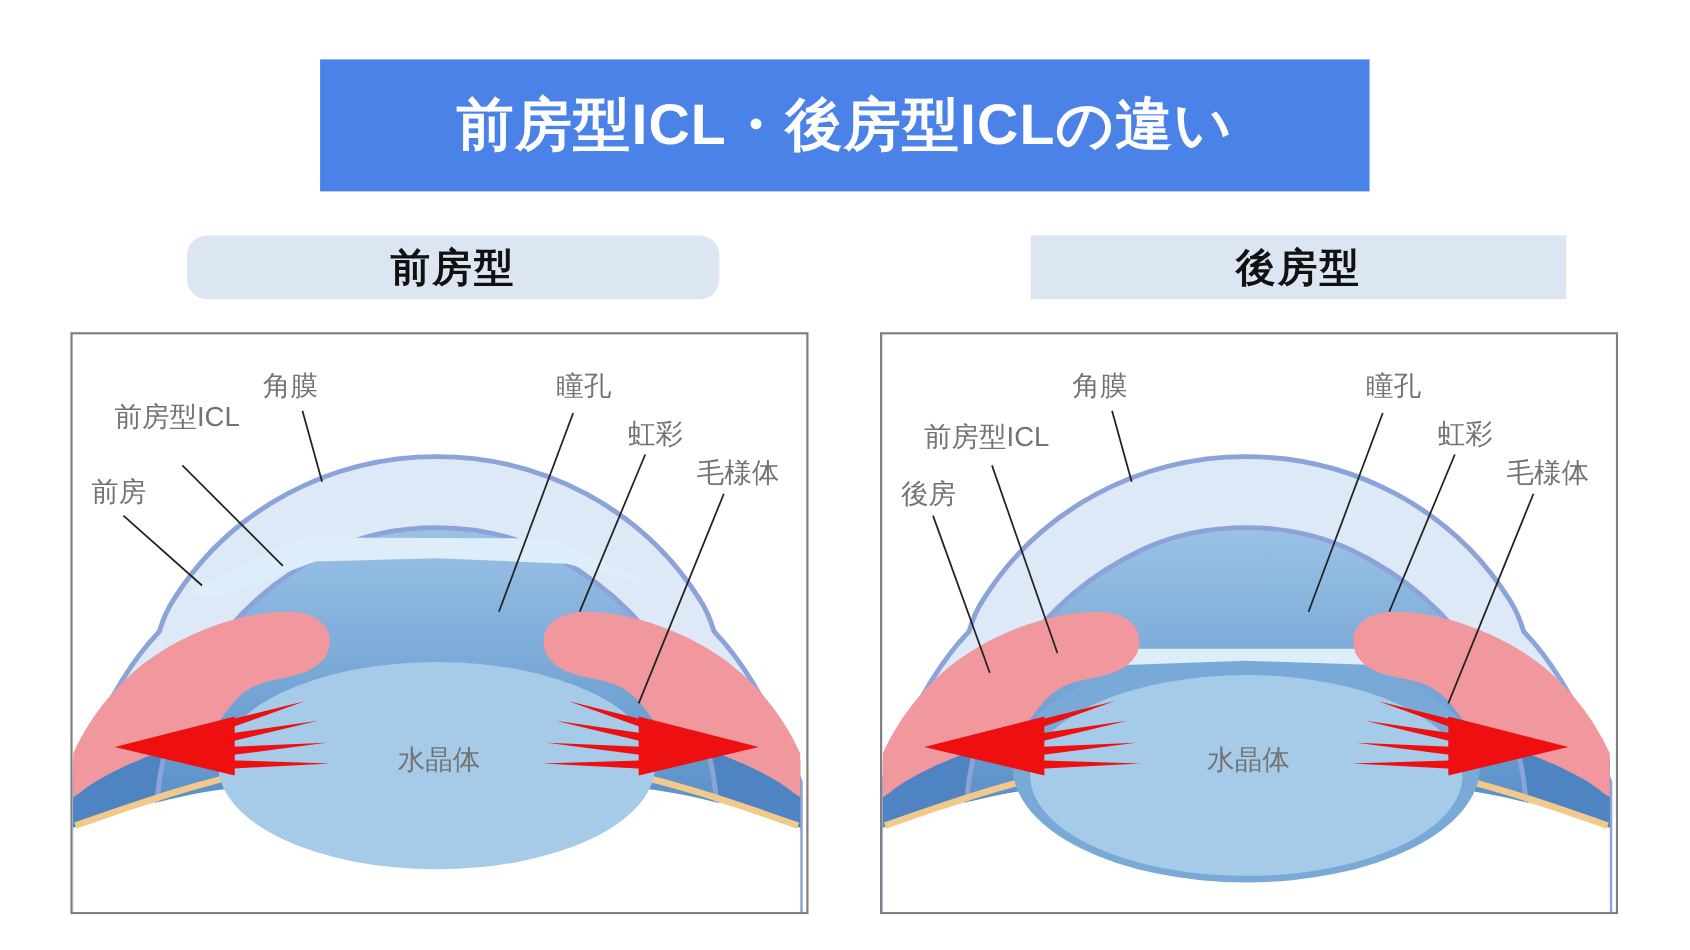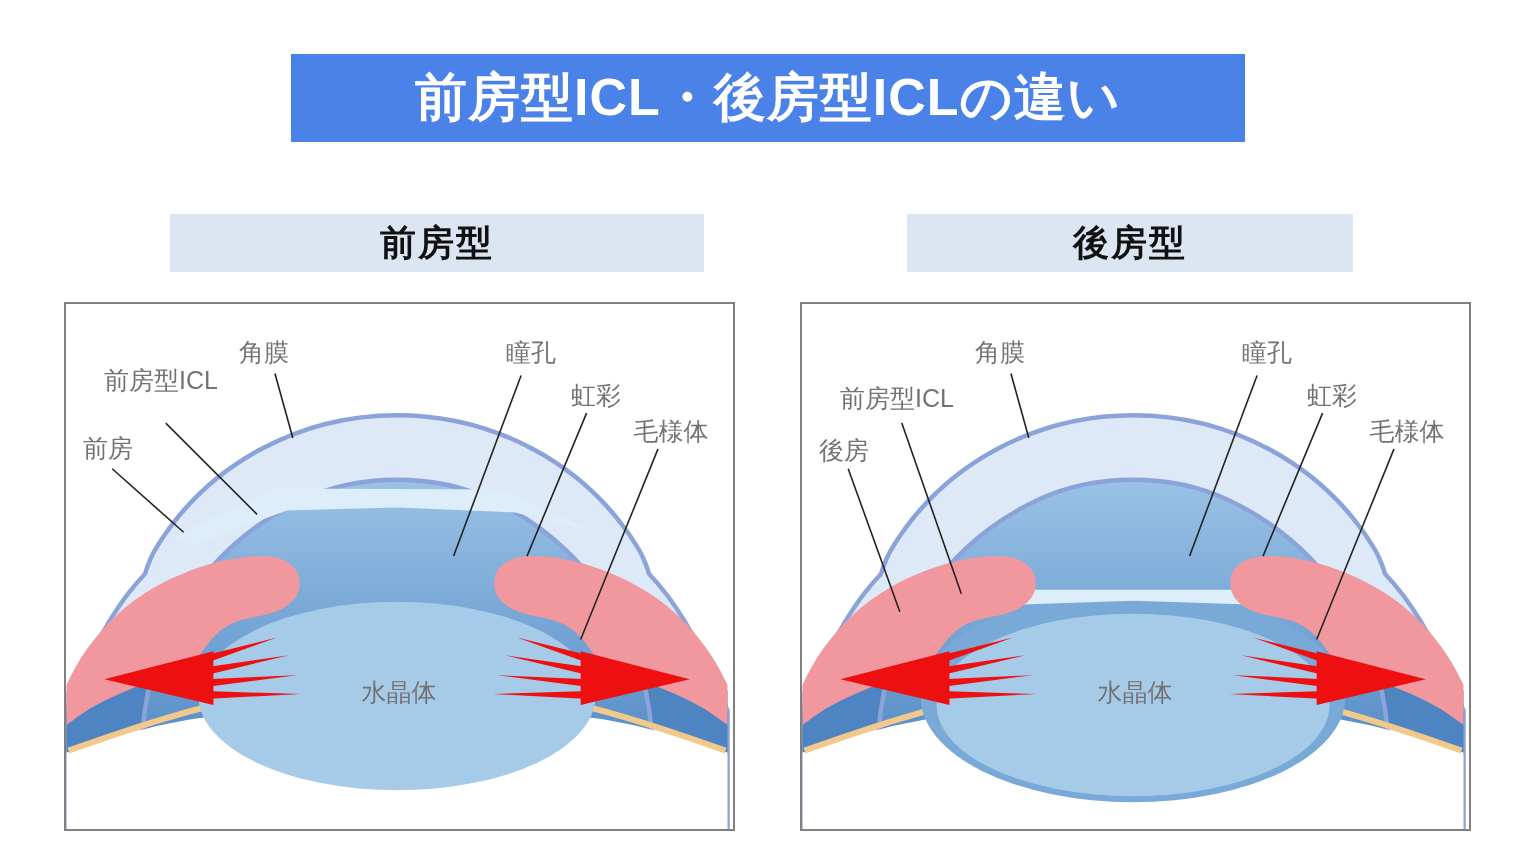--- a/index.html
+++ b/index.html
@@ -1,31 +1,31 @@
 <!DOCTYPE html>
 <html><head>
 <meta charset="utf-8">
 <style>
   html,body{margin:0;padding:0;background:#ffffff;}
   body{width:1536px;height:864px;position:relative;font-family:"Liberation Sans",sans-serif;overflow:hidden;}
 
   .title-banner{
-    position:absolute;left:291px;top:54px;width:954px;height:88px;
+    position:absolute;left:291px;top:54px;width:954px;height:120px;
     background:#4a82e8;display:flex;align-items:center;justify-content:center;
   }
   .title-banner .title-text{
     color:#ffffff;font-size:52px;font-weight:bold;letter-spacing:1px;white-space:nowrap;
   }
 
   .section-header{
     position:absolute;top:214px;height:58px;background:#dce6f2;
     display:flex;align-items:center;justify-content:center;
   }
-  .section-header.left{left:170px;width:534px;}
-  .section-header.right{left:907px;width:446px;}
+  .section-header.left{left:170px;width:484px;border-radius:18px;}
+  .section-header.right{left:937px;width:487px;}
   .section-header .header-text{color:#111;font-size:36px;font-weight:bold;letter-spacing:2px;}
 
   .panel{
     position:absolute;top:302px;width:671px;height:529px;
     border:2px solid #808080;background:#ffffff;box-sizing:border-box;
   }
   .panel.left{left:64px;}
   .panel.right{left:800px;}
   .panel svg{position:absolute;left:0;top:0;width:667px;height:525px;display:block;}
 

